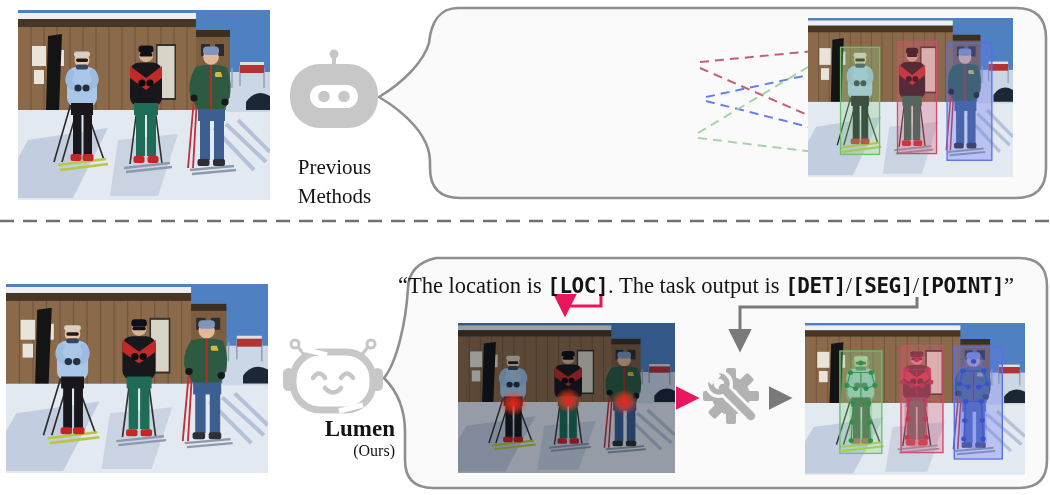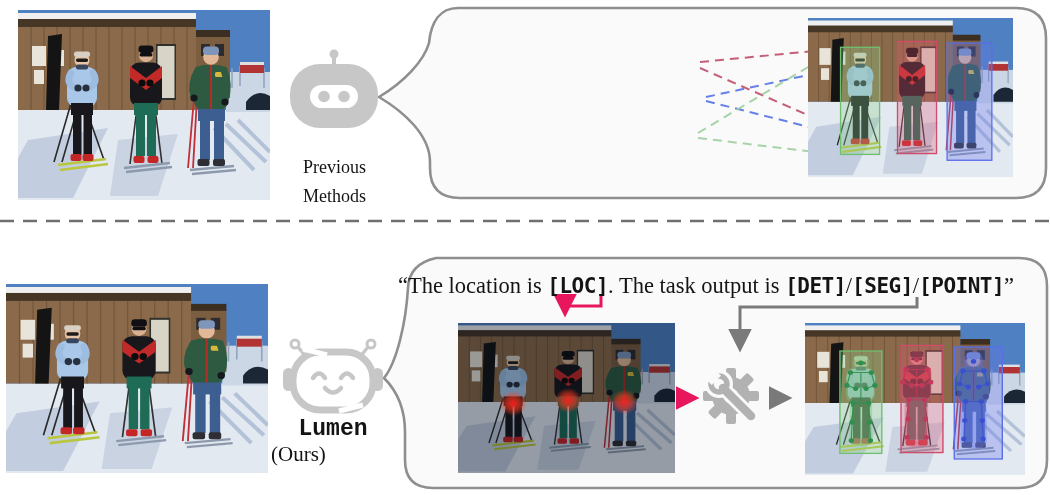--- a/index.html
+++ b/index.html
@@ -19,25 +19,25 @@
   .c-green{color:var(--person-green,#a3d1a3);}
   .c-black{color:#141414;}
 
   
   .ln{fill:none;stroke-width:2;stroke-dasharray:9 6;opacity:.95;}
   .ln-red{stroke:var(--person-red,#c25570);}
   .ln-blue{stroke:#5f79e8;}
   .ln-green{stroke:var(--person-green,#a3d1a3);}
 
   
-  .cap{font-size:18px;line-height:29px;text-align:center;}
+  .cap{font-size:21px;line-height:29px;text-align:center;}
   .robot-caption-top{left:262px;top:153px;width:145px;}
-  .lumen-name{left:271px;top:416px;width:124px;text-align:center;
-              font-family:Liberation Mono, monospace;font-weight:700;font-size:23px;}
-  .lumen-sub{left:271px;top:442px;width:124px;text-align:left;font-size:21px;}
+  .lumen-name{left:271px;top:416px;width:124px;text-align:right;
+              font-family:Liberation Serif, serif;font-weight:700;font-size:23px;}
+  .lumen-sub{left:271px;top:442px;width:124px;text-align:right;font-size:16px;}
 
   
   .task-sentence{left:398px;top:272px;width:650px;white-space:nowrap;font-size:22.5px;line-height:28px;}
   .tok{font-family:"DejaVu Sans Mono",monospace;font-weight:700;font-size:21px;letter-spacing:-0.5px;}
 
   .arrow-pink{stroke:var(--arrow-pink,#e8175d);stroke-width:3;fill:none;}
   .arrow-gray{stroke:var(--arrow-gray,#7a7a7a);stroke-width:3;fill:none;}
 
   
   .bx-green{fill:rgba(140,205,140,.32);stroke:#6fbf6f;stroke-width:1.6;}

